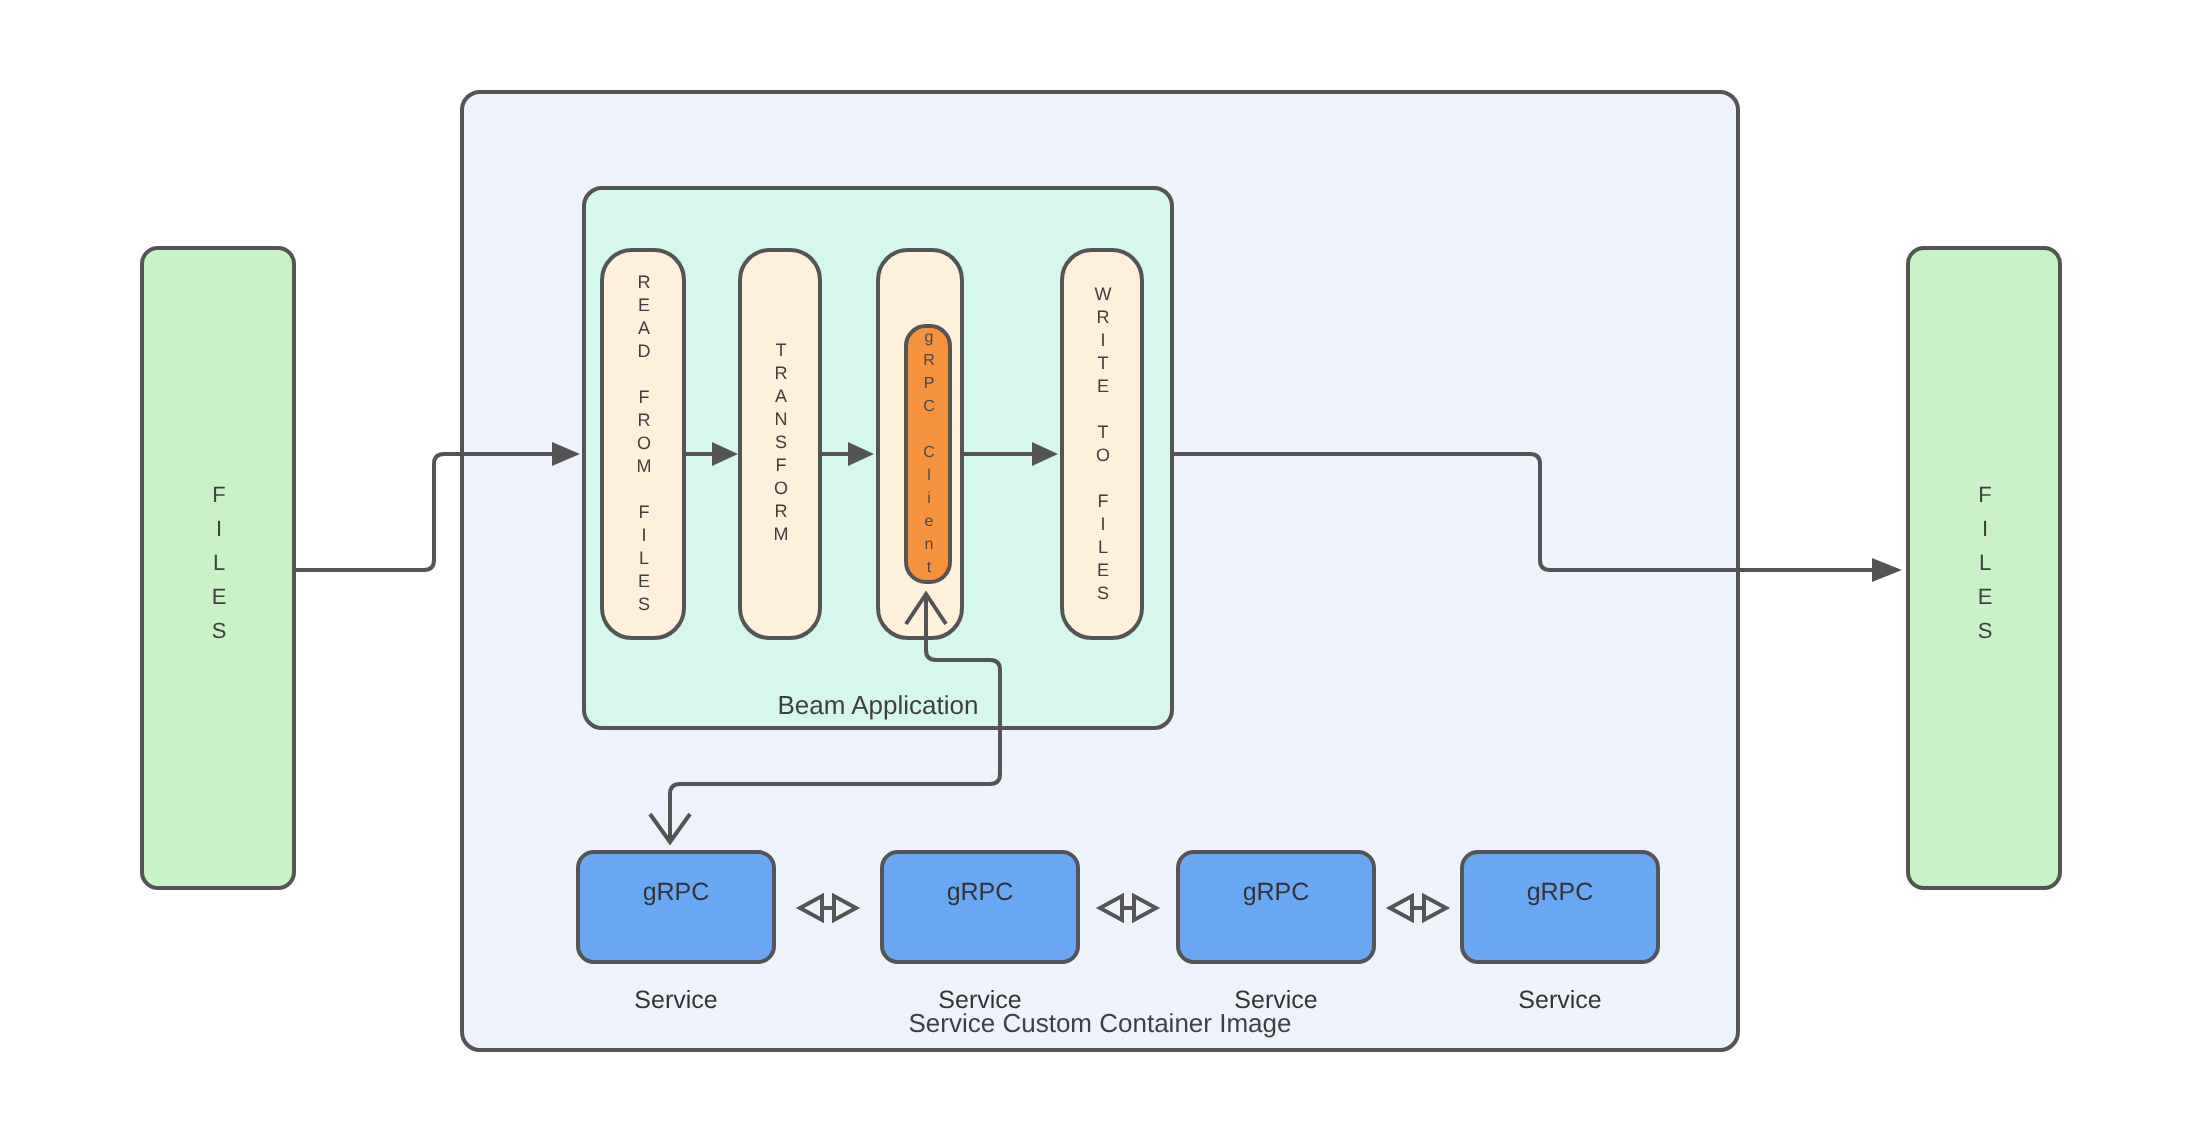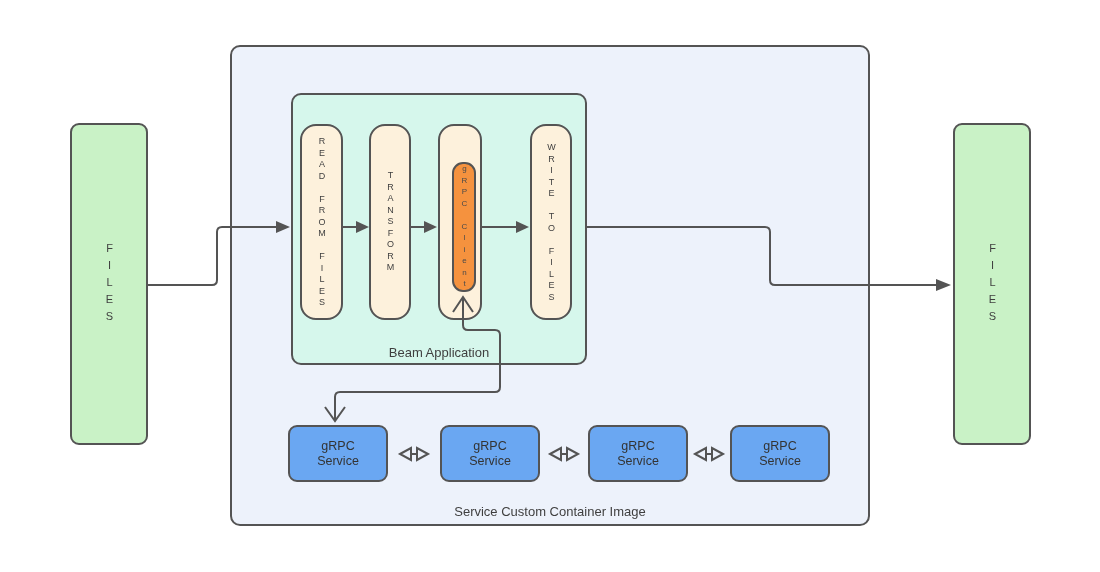--- a/index.html
+++ b/index.html
@@ -27,21 +27,21 @@
   .pill-write{left:530px;width:42px;}
   .client-pill{left:452px;top:162px;width:24px;height:130px;background:var(--client);border-radius:11px;display:flex;align-items:center;justify-content:center;}
   .vtext{writing-mode:vertical-lr;text-orientation:upright;white-space:pre;font-size:9px;letter-spacing:1.5px;color:var(--text);line-height:1;}
   .client-text{font-size:8px;letter-spacing:2.5px;color:#4a4a4a;}
   .files-box{top:123px;width:78px;height:322px;background:var(--files);border-radius:9px;display:flex;align-items:center;justify-content:center;}
   .files-left{left:70px;}
   .files-right{left:953px;}
   .files-text{font-size:11px;letter-spacing:5px;}
   .service-box{top:425px;width:100px;height:57px;background:var(--service);border-radius:9px;display:flex;flex-direction:column;align-items:center;justify-content:center;}
   .svc-1{left:288px;} .svc-2{left:440px;} .svc-3{left:588px;} .svc-4{left:730px;}
-  .service-line{font-size:12.5px;line-height:15px;color:#333333;}
+  .service-line{font-size:12.5px;line-height:15px;color:#333333;margin-top:39px;}
   svg.overlay{position:absolute;left:0;top:0;width:1100px;height:572px;pointer-events:none;}
   svg.overlay *{vector-effect:none;}
 </style>
 </head>
 <body>
 
 <div class="canvas">
 
   <div class="shape outer-box">
     <div class="outer-label">Service Custom Container Image</div>

